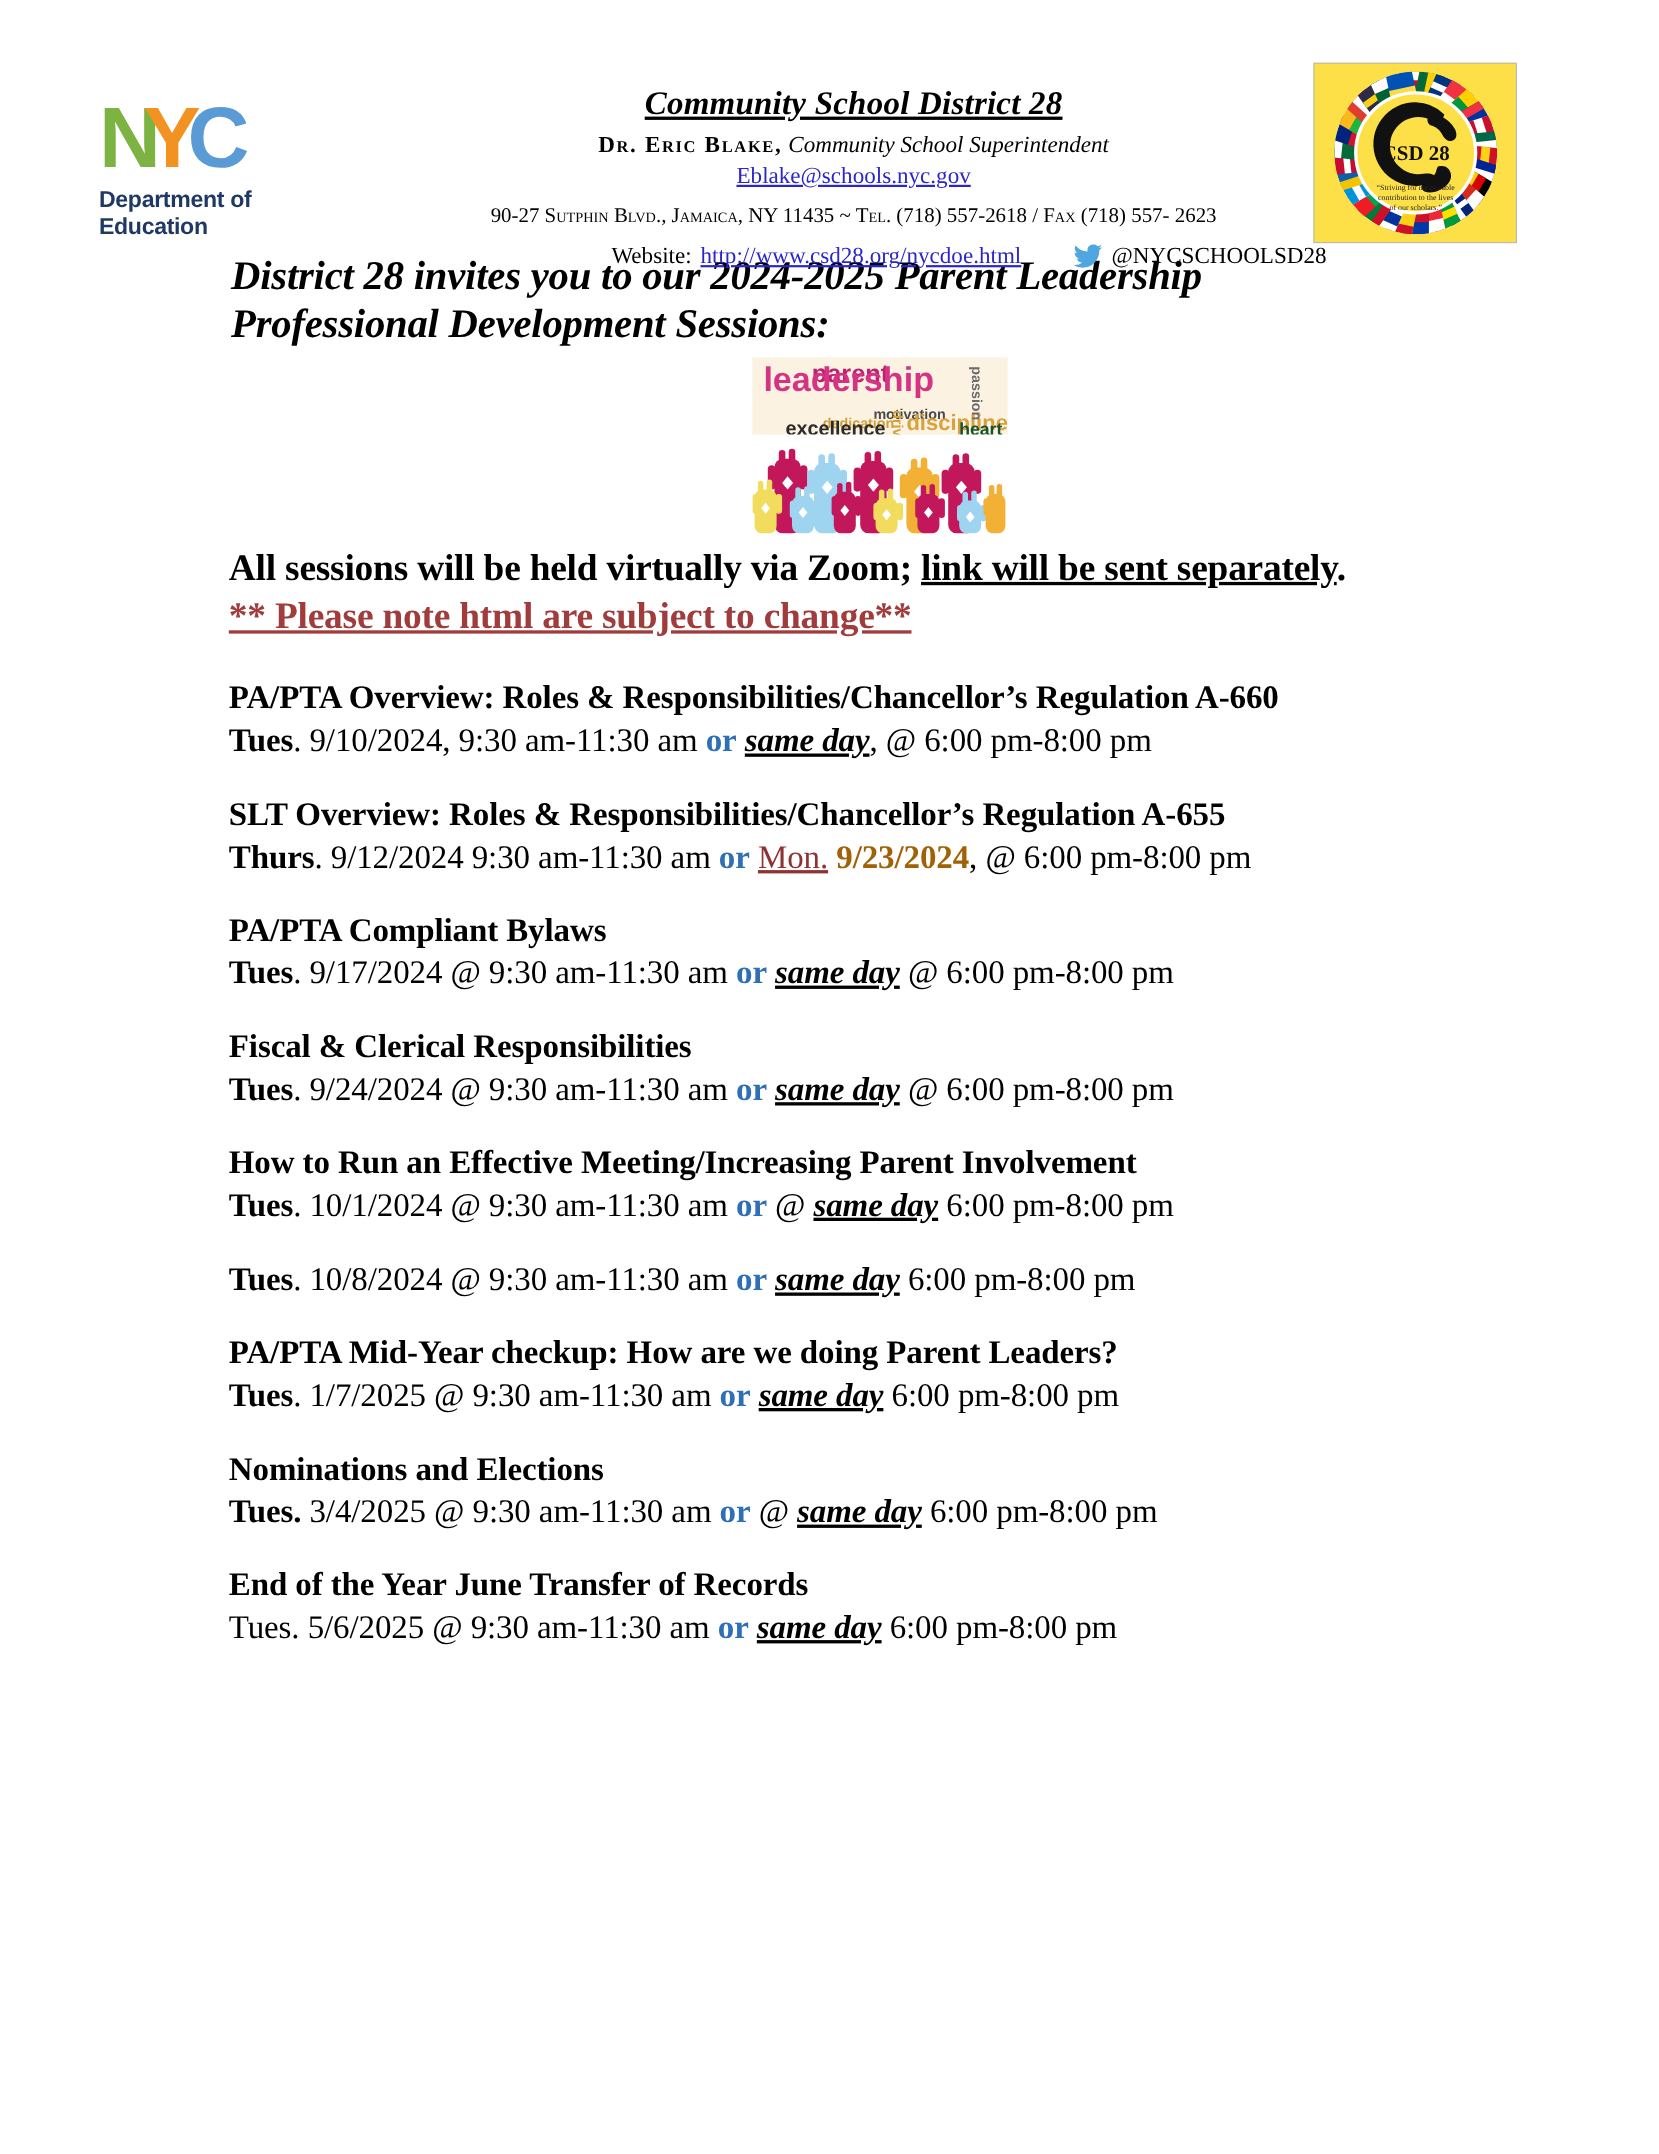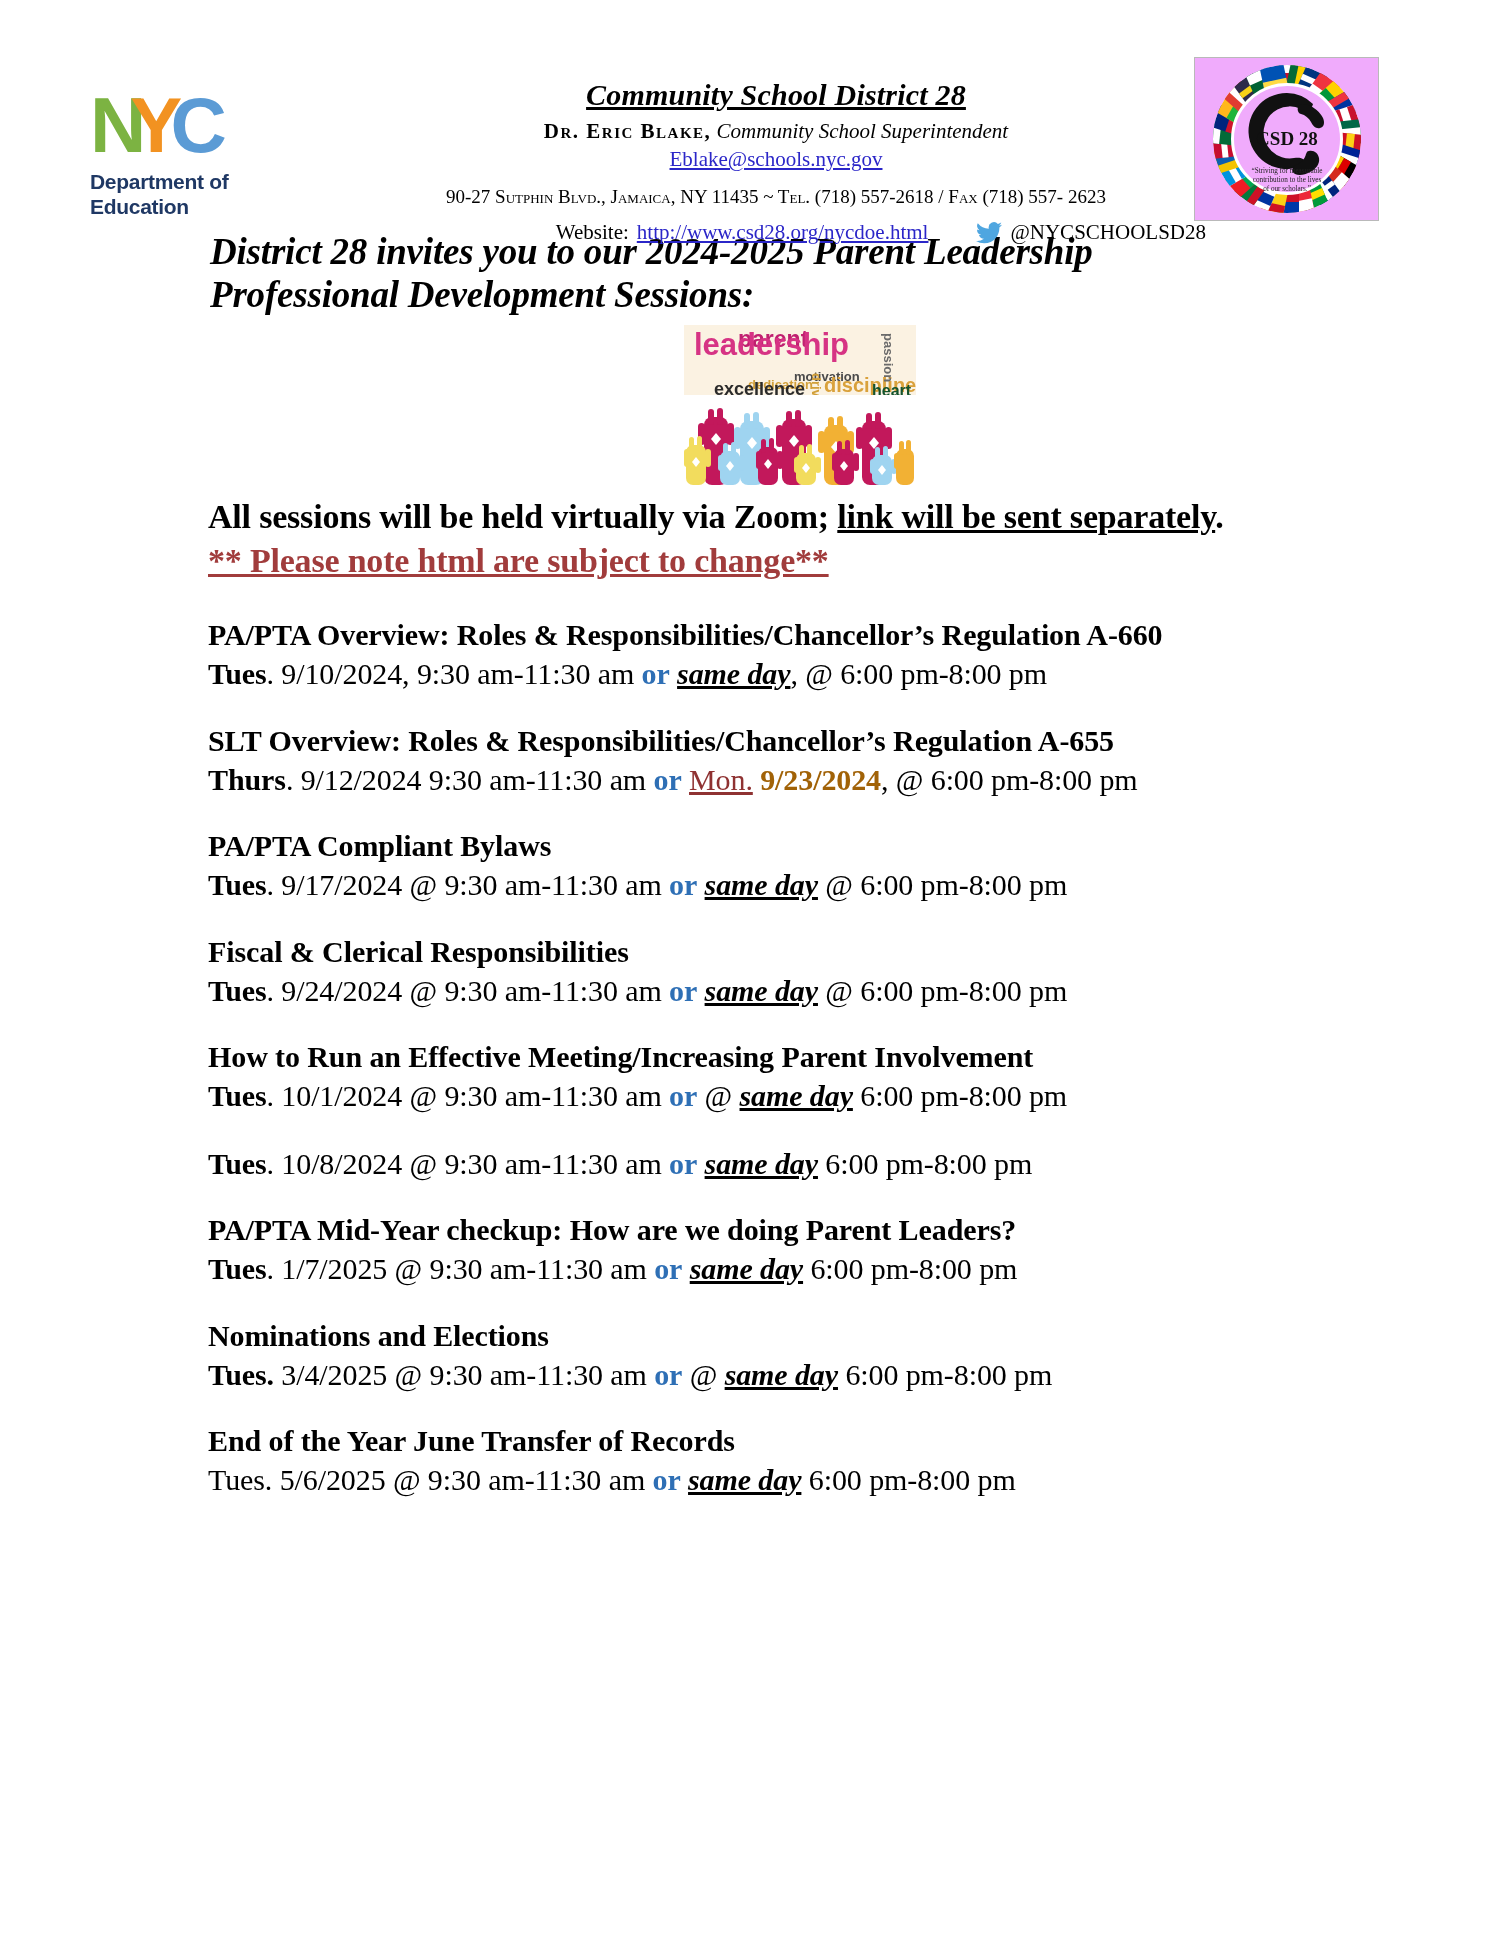--- a/index.html
+++ b/index.html
@@ -123,21 +123,21 @@
   .handle { font-size: 21px; }
 
   
   .csd-seal-box {
     position: absolute;
     left: 1148px;
     top: 57px;
     width: 183px;
     height: 162px;
     border: 1px solid #b9b9b9;
-    background: #f0abfc;
+    background: #fde047;
     overflow: hidden;
   }
   .csd-seal {
     position: absolute;
     left: 50%;
     top: 50%;
     transform: translate(-50%, -50%);
     width: 148px;
     height: 148px;
   }

